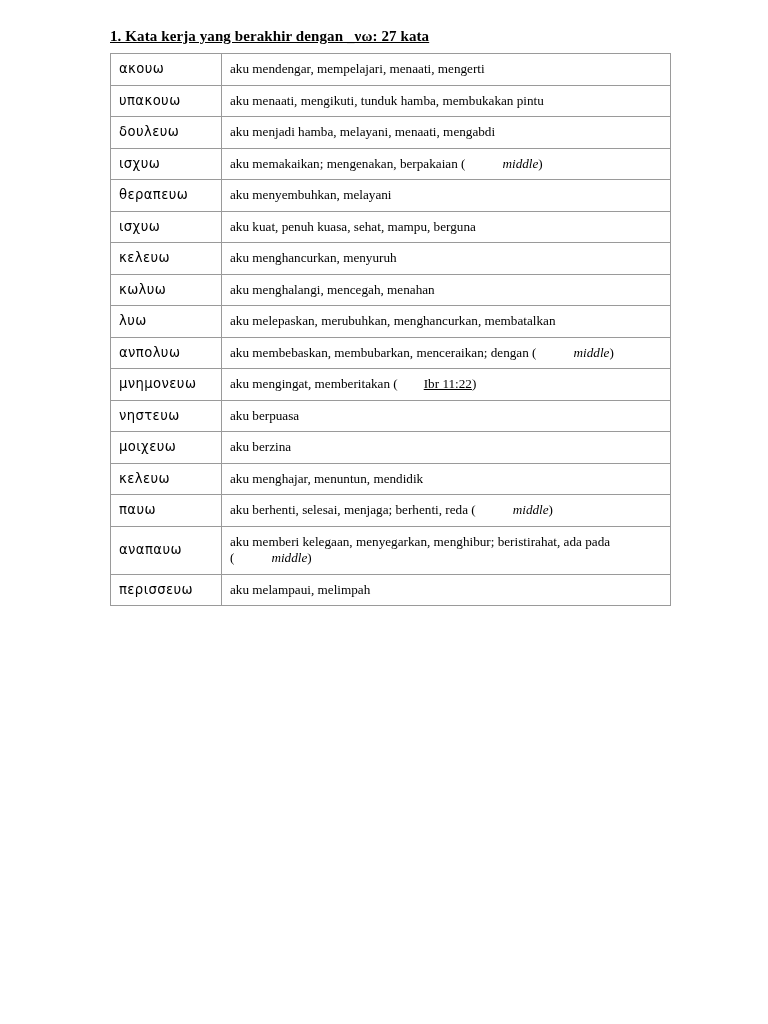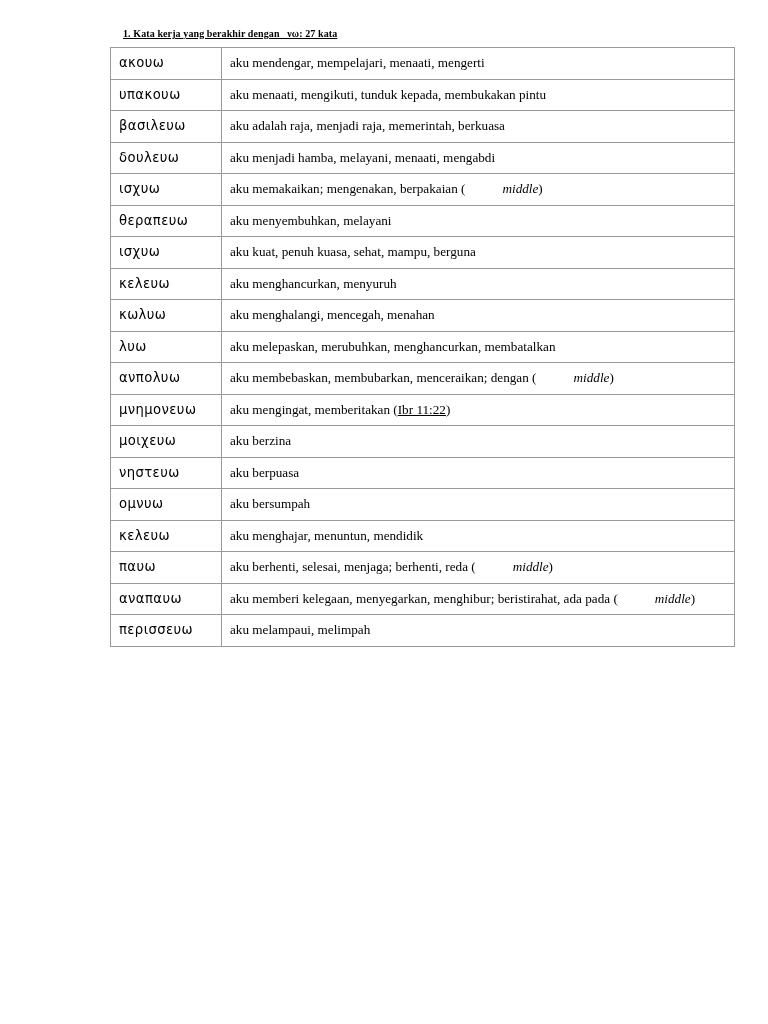--- a/index.html
+++ b/index.html
@@ -15,29 +15,29 @@
   }
   .page {
     width: 768px;
     height: 1024px;
     box-sizing: border-box;
     padding: 28px 96px 0 110px;
     position: relative;
   }
   .doc-title {
     font-family: "Liberation Serif", serif;
-    font-size: 10px;
+    font-size: 15px;
     font-weight: bold;
     text-decoration: underline;
-    margin: 0 0 8px 13px;
+    margin: 0 0 8px 0;
     letter-spacing: 0.1px;
   }
   table.vocab {
     border-collapse: collapse;
-    width: 625px;
+    width: 561px;
     table-layout: fixed;
   }
   table.vocab td {
     border: 1px solid #9a9a9a;
     vertical-align: middle;
     padding: 7px 6px 7px 8px;
     font-size: 13.2px;
     line-height: 1.25;
   }
   td.greek {
@@ -49,40 +49,37 @@
   td.meaning {
     font-family: "Liberation Serif", serif;
     font-size: 13.4px;
   }
   td.meaning i {
     font-style: italic;
     margin-left: 37px;
   }
   td.meaning u {
     text-decoration: underline;
+    margin-left: 26px;
   }
 </style>
 </head>
 <body>
 
 <div class="page">
   <div class="doc-title">1. Kata kerja yang berakhir dengan _νω: 27 kata</div>
   <table class="vocab">
     <tbody>
         <tr>
           <td class="greek">ακουω</td>
           <td class="meaning"><span>aku mendengar, mempelajari, menaati, mengerti</span></td>
         </tr>
         <tr>
           <td class="greek">υπακουω</td>
-          <td class="meaning"><span>aku menaati, mengikuti, tunduk kepada, membukakan pintu</span></td>
-        </tr>
-        <tr>
-          <td class="greek">βασιλευω</td>
-          <td class="meaning"><span>aku adalah raja, menjadi raja, memerintah, berkuasa</span></td>
+          <td class="meaning"><span>aku menaati, mengikuti, tunduk hamba, membukakan pintu</span></td>
         </tr>
         <tr>
           <td class="greek">δουλευω</td>
           <td class="meaning"><span>aku menjadi hamba, melayani, menaati, mengabdi</span></td>
         </tr>
         <tr>
           <td class="greek">ισχυω</td>
           <td class="meaning"><span>aku memakaikan; mengenakan, berpakaian (</span><i>middle</i><span>)</span></td>
         </tr>
         <tr>
@@ -107,30 +104,26 @@
         </tr>
         <tr>
           <td class="greek">ανπολυω</td>
           <td class="meaning"><span>aku membebaskan, membubarkan, menceraikan; dengan (</span><i>middle</i><span>)</span></td>
         </tr>
         <tr>
           <td class="greek">μνημονευω</td>
           <td class="meaning"><span>aku mengingat, memberitakan (</span><u>Ibr 11:22</u><span>)</span></td>
         </tr>
         <tr>
-          <td class="greek">μοιχευω</td>
-          <td class="meaning"><span>aku berzina</span></td>
-        </tr>
-        <tr>
           <td class="greek">νηστευω</td>
           <td class="meaning"><span>aku berpuasa</span></td>
         </tr>
         <tr>
-          <td class="greek">ομνυω</td>
-          <td class="meaning"><span>aku bersumpah</span></td>
+          <td class="greek">μοιχευω</td>
+          <td class="meaning"><span>aku berzina</span></td>
         </tr>
         <tr>
           <td class="greek">κελευω</td>
           <td class="meaning"><span>aku menghajar, menuntun, mendidik</span></td>
         </tr>
         <tr>
           <td class="greek">παυω</td>
           <td class="meaning"><span>aku berhenti, selesai, menjaga; berhenti, reda (</span><i>middle</i><span>)</span></td>
         </tr>
         <tr>

